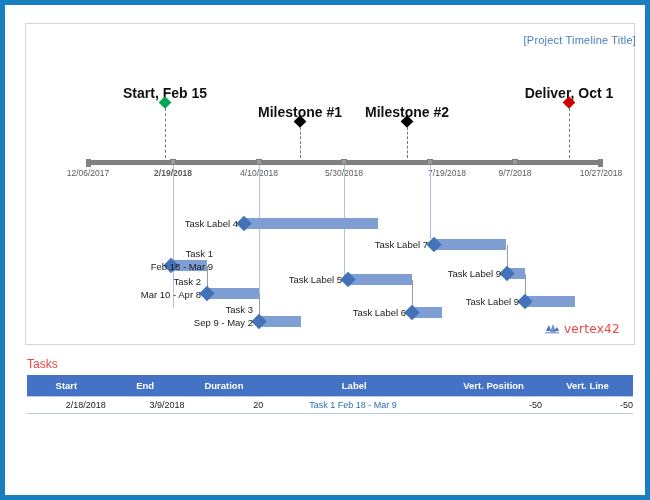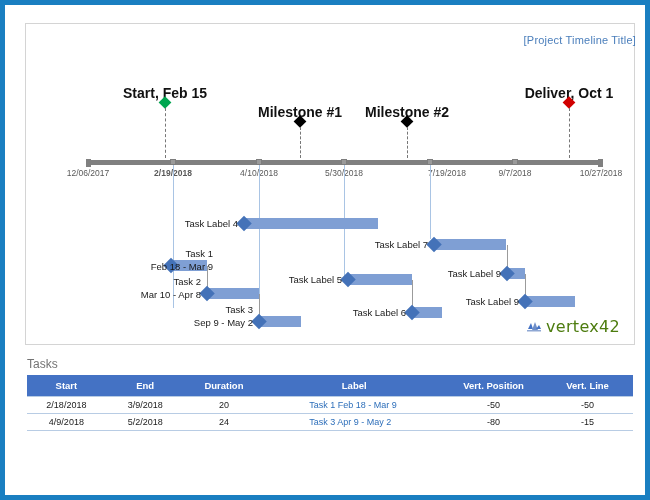--- a/index.html
+++ b/index.html
@@ -128,53 +128,53 @@
   
   #logo {
     position: absolute;
     right: 14px;
     bottom: 8px;
     display: flex;
     align-items: center;
     gap: 4px;
   }
   #logo-text {
-    font-size: 16px;
-    color: #4d7c0f;
+    font-size: 12px;
+    color: #ef4444;
     letter-spacing: 0.3px;
     font-family: "DejaVu Sans", sans-serif;
   }
   
   #tasks-heading {
     position: absolute;
     left: 22px;
     top: 352px;
     font-size: 12px;
-    color: #737373;
+    color: #ef4444;
   }
   #tasks-table {
     position: absolute;
     left: 22px;
     top: 370px;
     width: 606px;
     border-collapse: collapse;
     font-size: 9px;
   }
   #tasks-table thead th {
     background: #4472c4;
     color: #ffffff;
     font-size: 9.5px;
     font-weight: bold;
     padding: 5px 0;
     text-align: center;
     border: none;
   }
   #tasks-table tbody td {
     padding: 3px 0;
-    text-align: center;
+    text-align: right;
     color: #1a1a1a;
     font-size: 9px;
     border-bottom: 1px solid #b8cce4;
   }
   #tasks-table tbody tr:first-child td { border-top: 1px solid #b8cce4; }
   #tasks-table td.c-label {
     text-align: left;
     color: #2e6fba;
     padding-left: 46px;
   }
@@ -316,24 +316,16 @@
     </thead>
     <tbody id="tasks-table-body">
         <tr>
           <td class="c-start">2/18/2018</td>
           <td class="c-end">3/9/2018</td>
           <td class="c-dur">20</td>
           <td class="c-label">Task 1  Feb 18 - Mar 9</td>
           <td class="c-vp">-50</td>
           <td class="c-vl">-50</td>
         </tr>
-        <tr>
-          <td class="c-start">4/9/2018</td>
-          <td class="c-end">5/2/2018</td>
-          <td class="c-dur">24</td>
-          <td class="c-label">Task 3  Apr 9 - May 2</td>
-          <td class="c-vp">-80</td>
-          <td class="c-vl">-15</td>
-        </tr>
       </tbody>
   </table>
 
 </div>
 
 </body></html>

